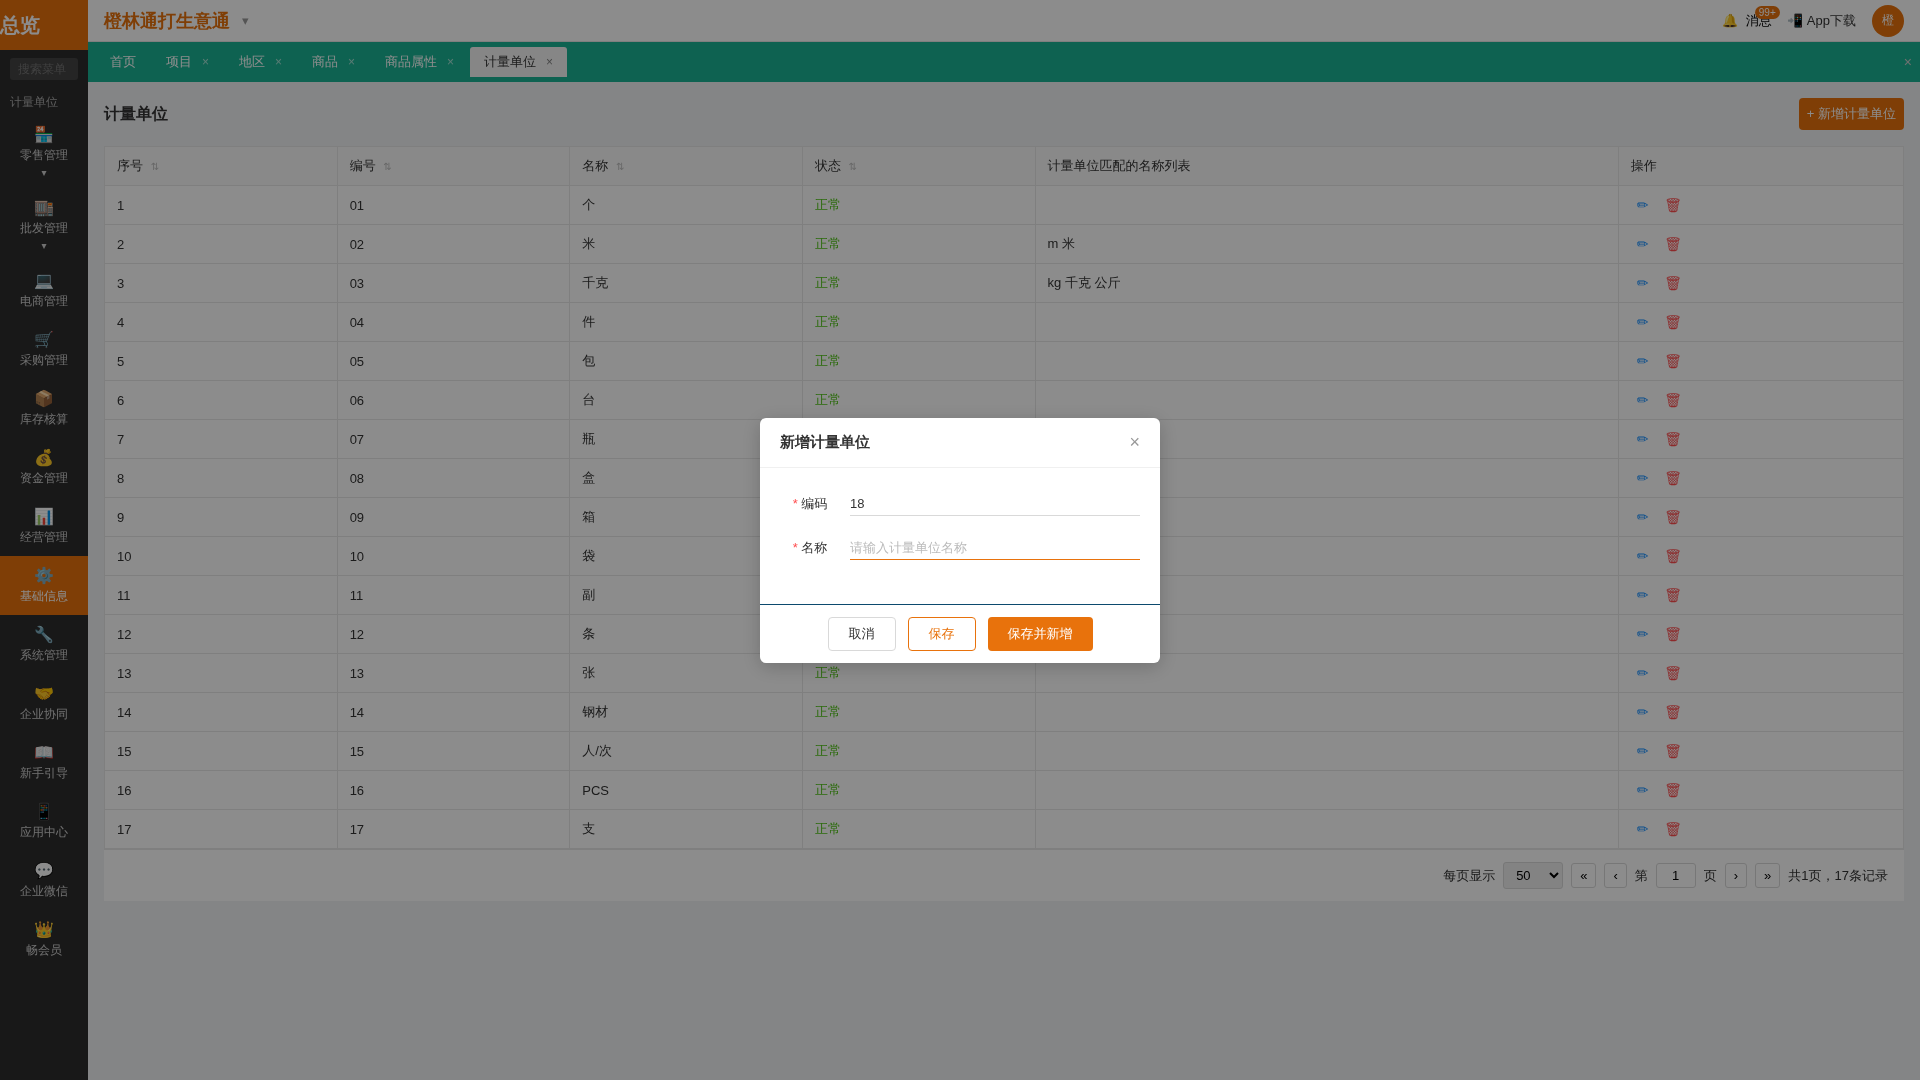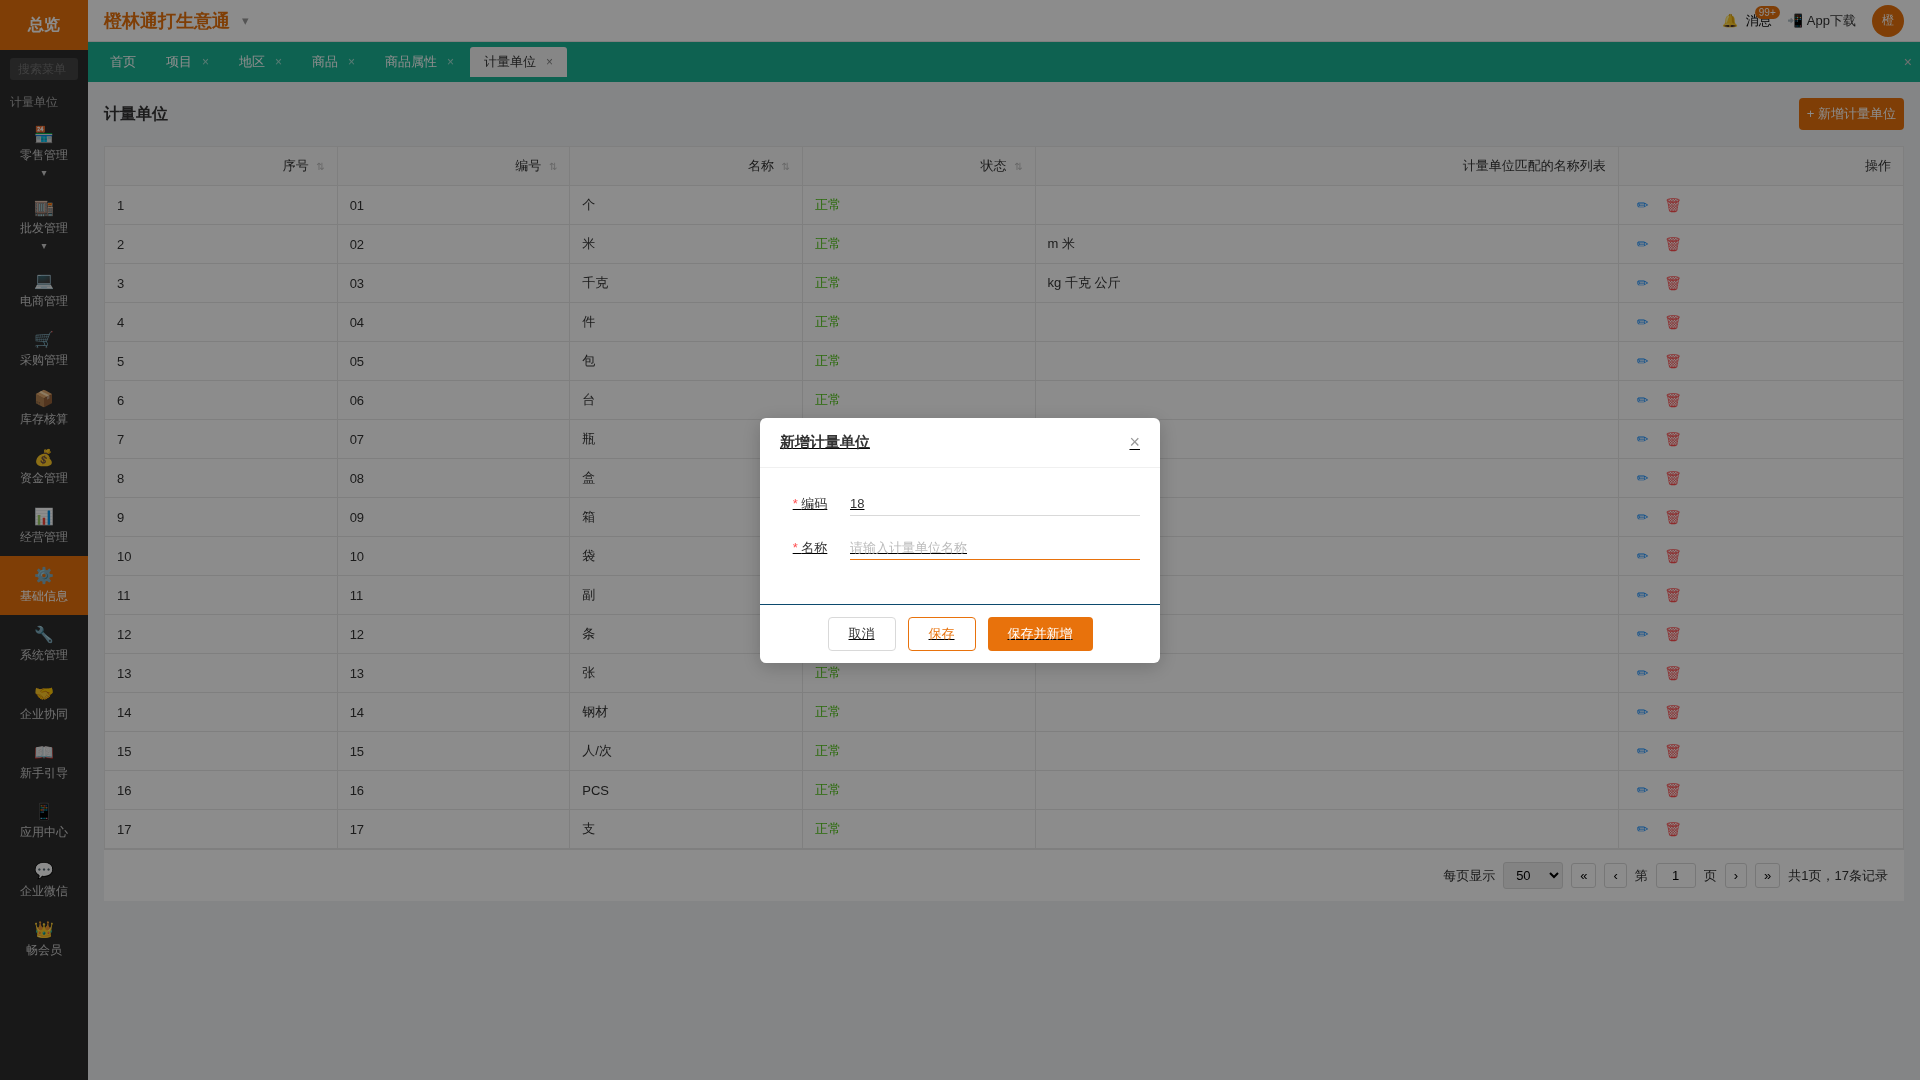--- a/index.html
+++ b/index.html
@@ -12,23 +12,23 @@
       height: 1080px;
       display: flex;
       flex-direction: column;
       flex-shrink: 0;
     }
     .sidebar-logo {
       height: 50px;
       background: #e8720c;
       display: flex;
       align-items: center;
-      justify-content: center;
+      justify-content: flex-start;
       color: white;
-      font-size: 16px;
+      font-size: 20px;
       font-weight: bold;
     }
     .sidebar-search {
       padding: 8px 10px;
       background: #2d2d2d;
     }
     .sidebar-search input {
       width: 100%;
       background: #444;
       border: none;
@@ -173,21 +173,21 @@
     .data-table {
       width: 100%;
       background: white;
       border-collapse: collapse;
       border: 1px solid #e8e8e8;
     }
     .data-table th {
       background: #fafafa;
       border: 1px solid #e8e8e8;
       padding: 10px 12px;
-      text-align: right;
+      text-align: left;
       font-weight: 500;
       color: #333;
       font-size: 13px;
     }
     .data-table td {
       border: 1px solid #e8e8e8;
       padding: 9px 12px;
       color: #333;
       font-size: 13px;
     }
@@ -239,21 +239,20 @@
       align-items: center;
       justify-content: center;
       z-index: 1000;
     }
     .modal {
       background: white;
       border-radius: 6px;
       width: 400px;
       box-shadow: 0 4px 20px rgba(0,0,0,0.2);
       overflow: hidden;
-      text-decoration: underline;
     }
     .modal-header {
       padding: 14px 20px;
       border-bottom: 1px solid #f0f0f0;
       display: flex;
       align-items: center;
       justify-content: space-between;
     }
     .modal-title { font-size: 15px; font-weight: 600; color: #333; }
     .modal-close { cursor: pointer; color: #999; font-size: 18px; }

